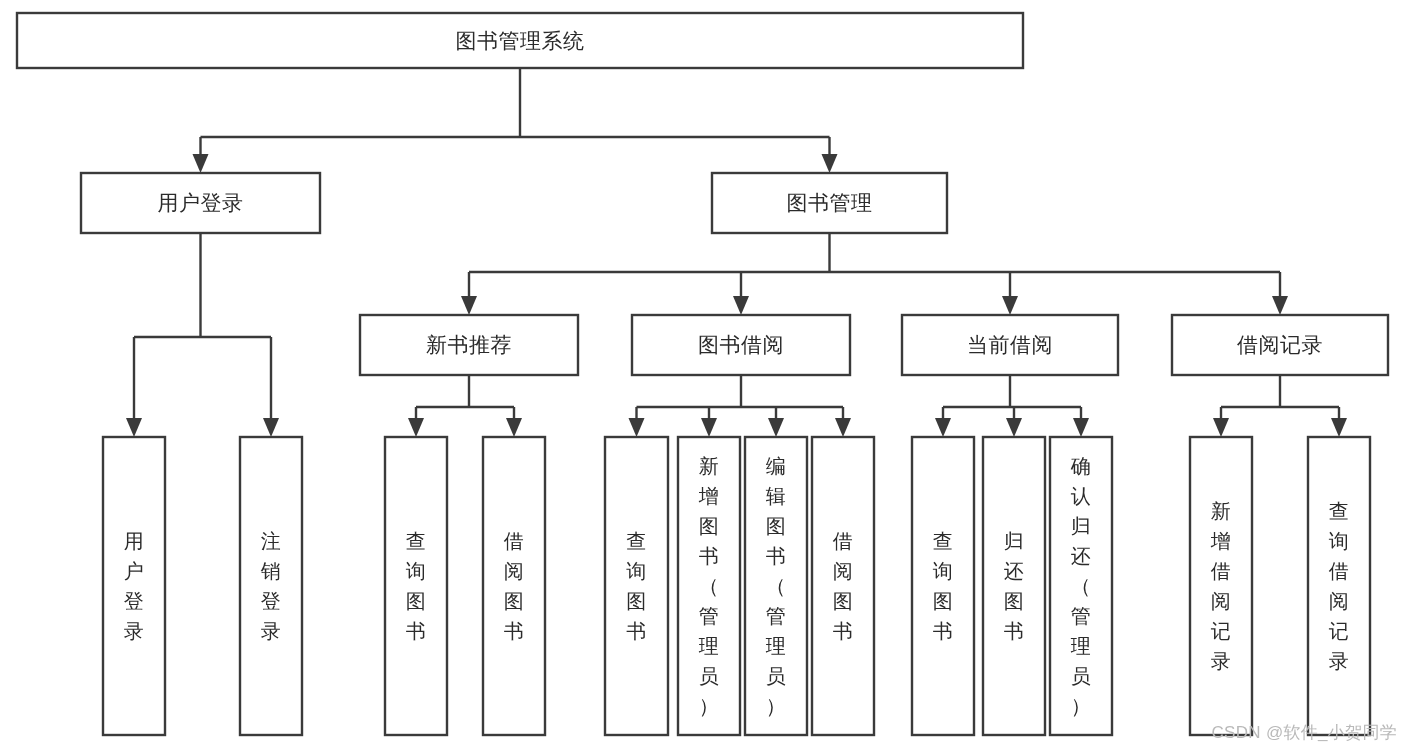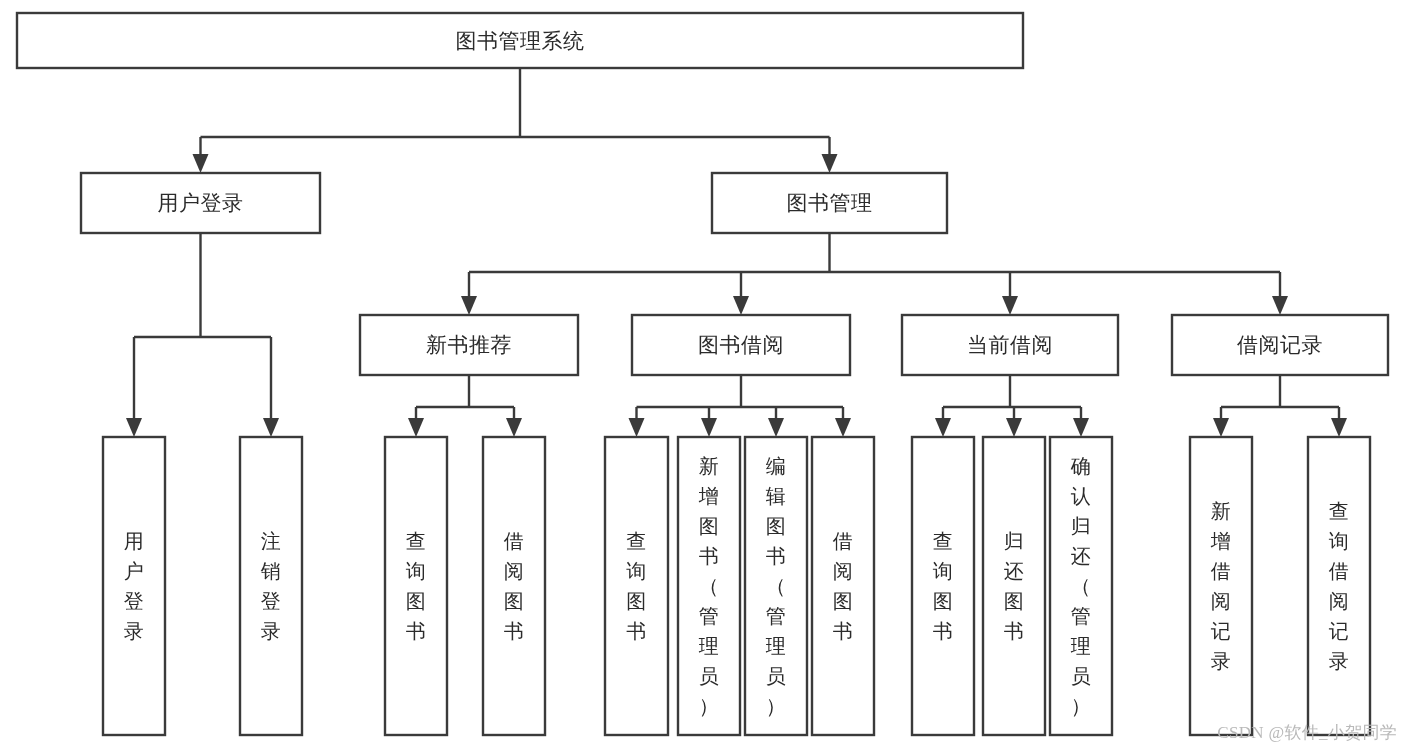--- a/index.html
+++ b/index.html
@@ -53,21 +53,21 @@
     stroke-linecap: butt;
   }
   .arrow-head {
     fill: #3a3a3a;
     stroke: none;
   }
   .watermark {
     position: absolute;
     right: 8px;
     bottom: 3px;
-    font-family: Liberation Serif, serif;
+    font-family: Liberation Sans, sans-serif;
     font-size: 17px;
     color: #b9b9b9;
     white-space: nowrap;
     user-select: none;
     letter-spacing: 0.3px;
   }
 </style>
 </head>
 <body>
 

